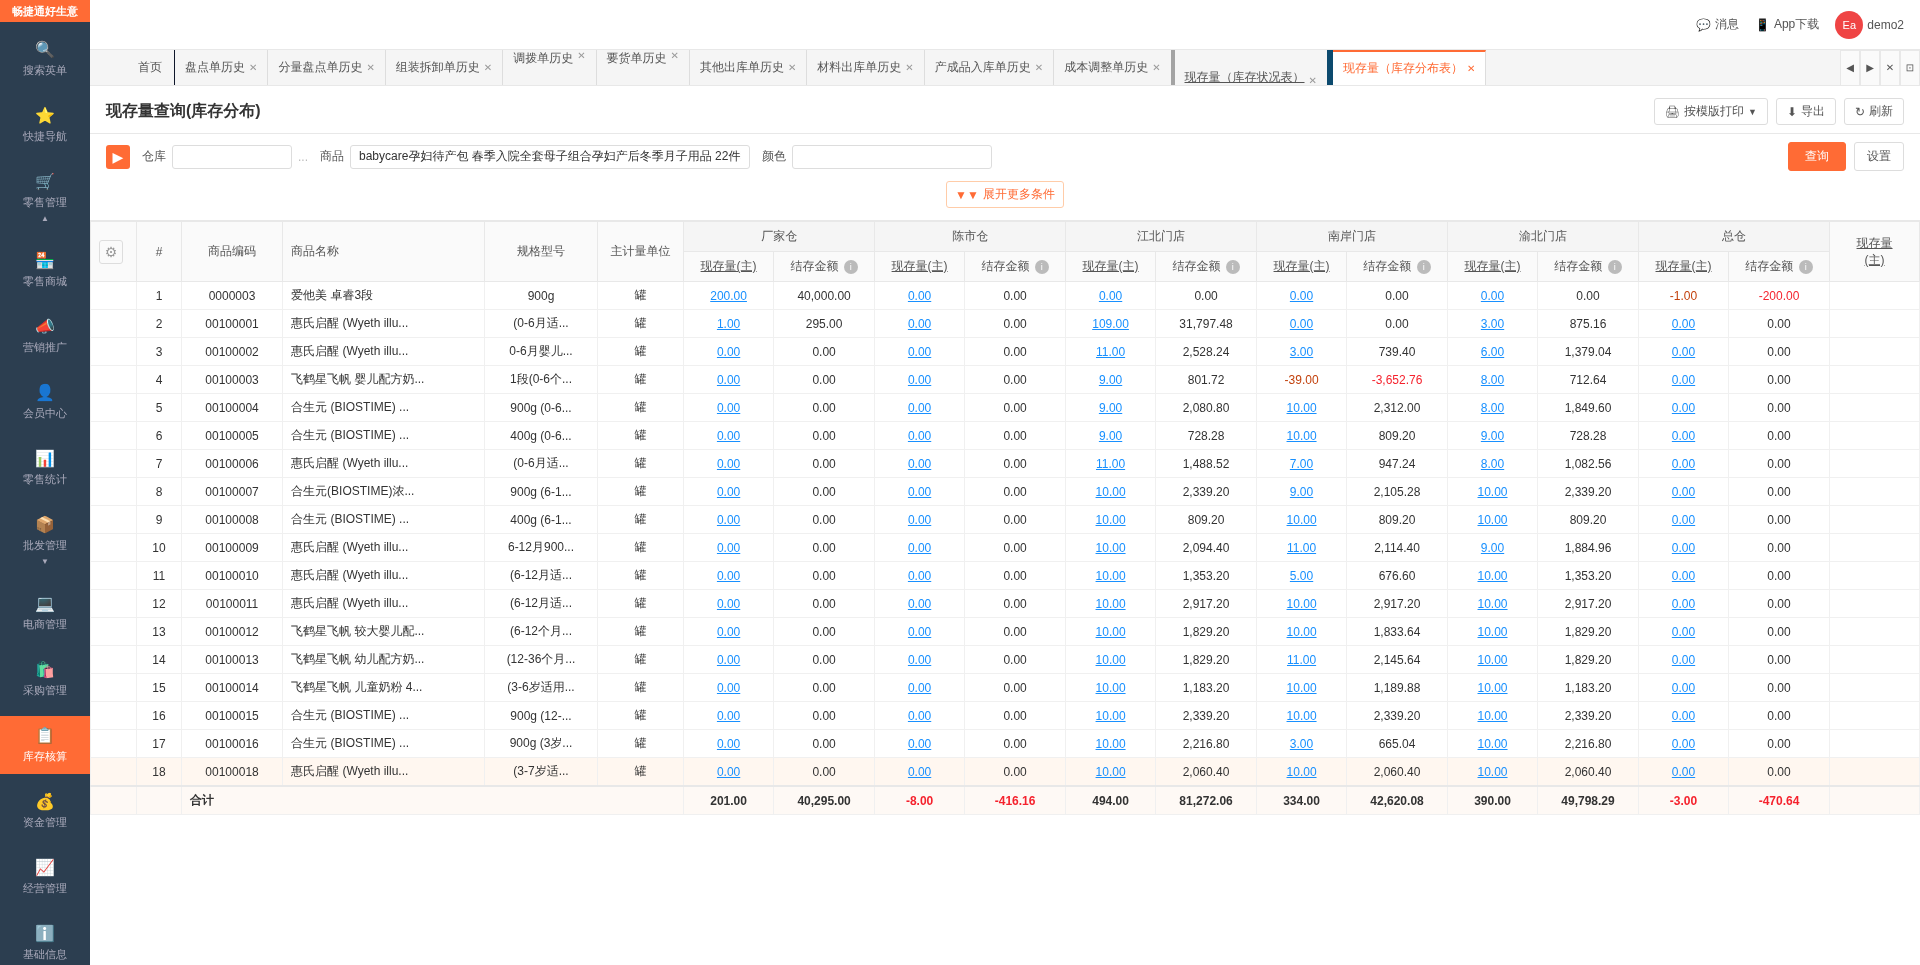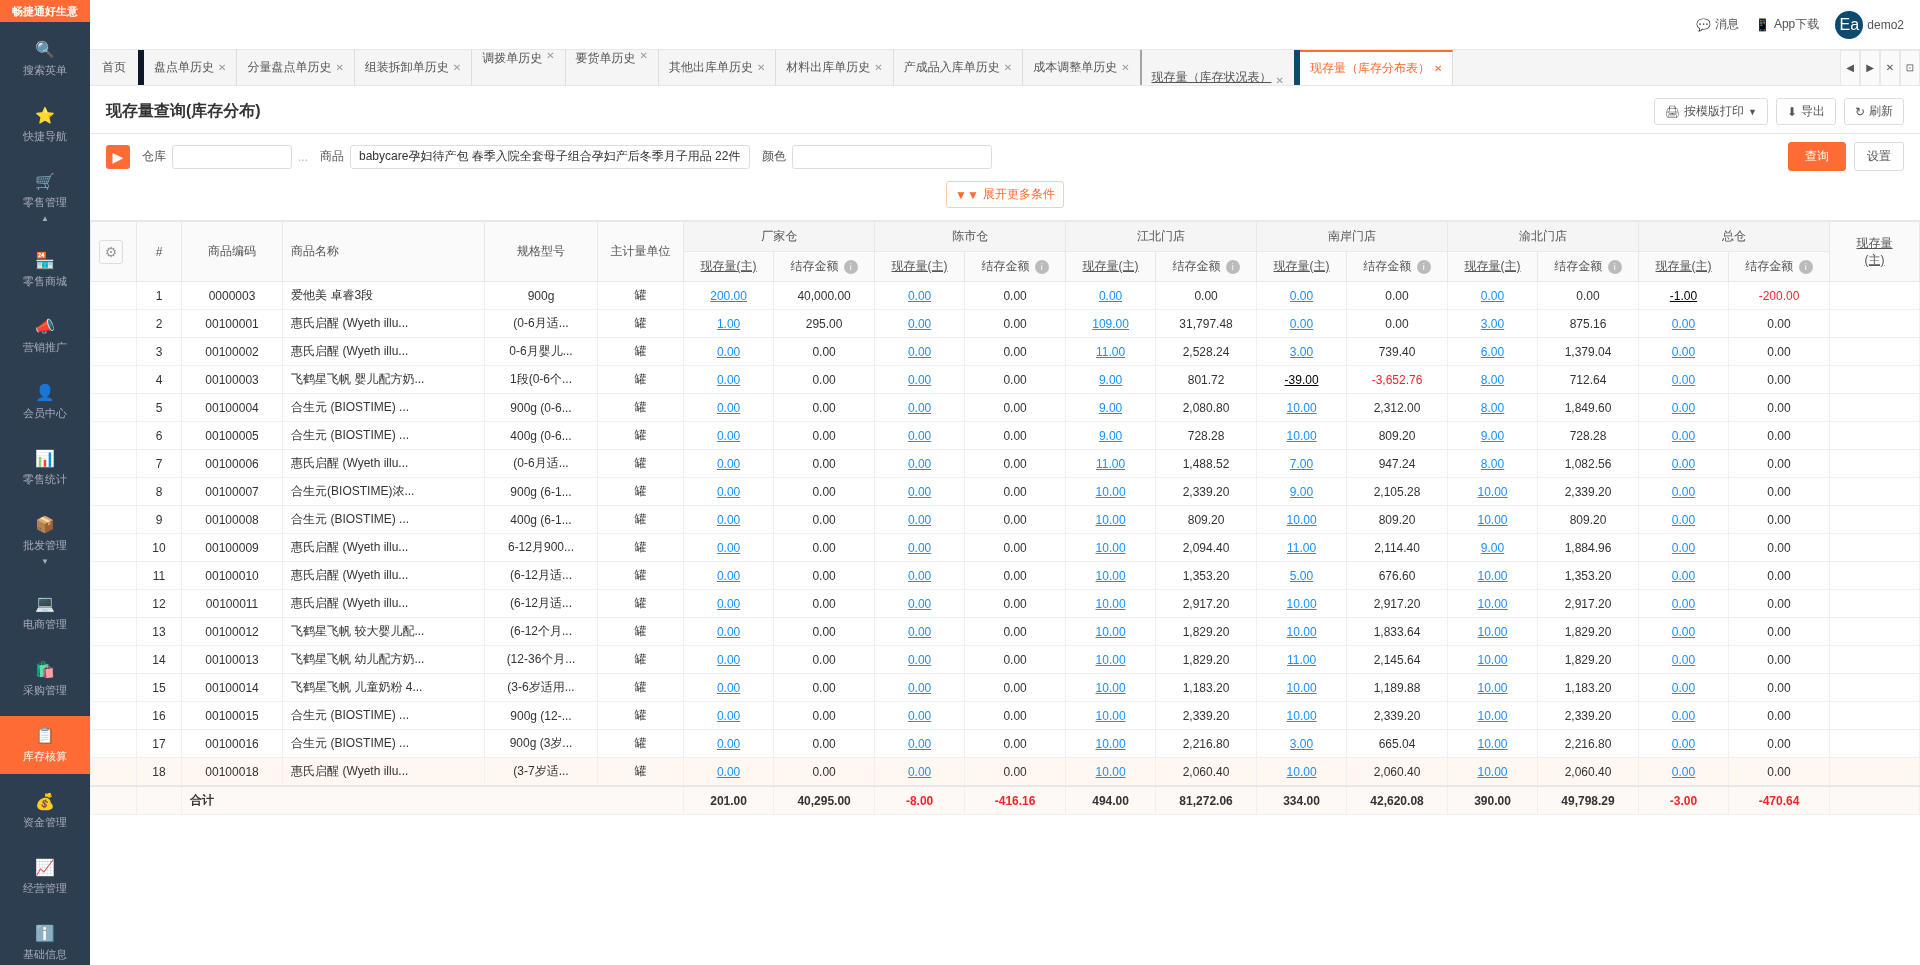--- a/index.html
+++ b/index.html
@@ -28,26 +28,26 @@
       align-items: center;
       gap: 4px;
       cursor: pointer;
       color: #555;
       font-size: 12px;
     }
     .avatar {
       width: 28px;
       height: 28px;
       border-radius: 50%;
-      background: #0c4a6e;
+      background: #ef4444;
       display: flex;
       align-items: center;
       justify-content: center;
       color: white;
-      font-size: 16px;
+      font-size: 11px;
     }
     .tab-item {
       height: 36px;
       display: flex;
       align-items: center;
       padding: 0 10px;
       font-size: 12px;
       color: #555;
       cursor: pointer;
       white-space: nowrap;
@@ -279,21 +279,21 @@
       color: #333;
       white-space: nowrap;
     }
     tbody tr.highlight { background: #fff7f0; }
     .num-link {
       color: #1890ff;
       text-decoration: underline;
       cursor: pointer;
     }
     .num-negative { color: #f5222d; }
-    .num-negative-link { color: #000000; text-decoration: underline; cursor: pointer; }
+    .num-negative-link { color: #c2410c; cursor: pointer; }
     .footer-row td {
       background: #fef9f5;
       font-weight: bold;
       border-top: 2px solid #e8e8e8;
     }
     .col-index { width: 40px; }
     .col-code { width: 90px; }
     .col-name { width: 180px; text-align: left; }
     .col-spec { width: 100px; }
     .col-unit { width: 70px; }
@@ -415,30 +415,30 @@
     <div class="top-icon-item">
       <div class="avatar">
         <span>Ea</span>
       </div>
       <span>demo2</span>
     </div>
   </div>
 </div>
 
 <div style="position:fixed; top:50px; left:90px; right:0; height:36px; background:#f5f5f5; display:flex; align-items:center; z-index:99; overflow:hidden; border-bottom:1px solid #e8e8e8;">
-  <div class="tab-item" style="background:#f5f5f5; font-size:12px; padding:0 12px; height:36px; display:flex; align-items:center; border-right:6px solid #0f172a; white-space:nowrap;">首页</div>
+  <div class="tab-item" style="background:#f5f5f5; font-size:12px; padding:0 12px; height:36px; display:flex; align-items:center; border-right:1px solid #0f172a; white-space:nowrap;margin-left:36px;">首页</div>
   <div class="tab-item" style="background:#f5f5f5; font-size:12px; padding:0 10px; height:36px; display:flex; align-items:center; border-right:1px solid #ddd; white-space:nowrap; gap:4px;text-align:right;">盘点单历史 <span style="color:#999;font-size:10px;">✕</span></div>
   <div class="tab-item" style="background:#f5f5f5; font-size:12px; padding:0 10px; height:36px; display:flex; align-items:center; border-right:1px solid #ddd; white-space:nowrap; gap:4px;">分量盘点单历史 <span style="color:#999;font-size:10px;">✕</span></div>
   <div class="tab-item" style="background:#f5f5f5; font-size:12px; padding:0 10px; height:36px; display:flex; align-items:center; border-right:1px solid #ddd; white-space:nowrap; gap:4px;">组装拆卸单历史 <span style="color:#999;font-size:10px;">✕</span></div>
   <div class="tab-item" style="background:#f5f5f5; font-size:12px; padding:0 10px; height:36px; display:flex; align-items:flex-start; border-right:1px solid #ddd; white-space:nowrap; gap:4px;">调拨单历史 <span style="color:#999;font-size:10px;">✕</span></div>
   <div class="tab-item" style="background:#f5f5f5; font-size:12px; padding:0 10px; height:36px; display:flex; align-items:flex-start; border-right:1px solid #ddd; white-space:nowrap; gap:4px;">要货单历史 <span style="color:#999;font-size:10px;">✕</span></div>
   <div class="tab-item" style="background:#f5f5f5; font-size:12px; padding:0 10px; height:36px; display:flex; align-items:center; border-right:1px solid #ddd; white-space:nowrap; gap:4px;">其他出库单历史 <span style="color:#999;font-size:10px;">✕</span></div>
   <div class="tab-item" style="background:#f5f5f5; font-size:12px; padding:0 10px; height:36px; display:flex; align-items:center; border-right:1px solid #ddd; white-space:nowrap; gap:4px;">材料出库单历史 <span style="color:#999;font-size:10px;">✕</span></div>
   <div class="tab-item" style="background:#f5f5f5; font-size:12px; padding:0 10px; height:36px; display:flex; align-items:center; border-right:1px solid #ddd; white-space:nowrap; gap:4px;">产成品入库单历史 <span style="color:#999;font-size:10px;">✕</span></div>
-  <div class="tab-item" style="background:#f5f5f5; font-size:12px; padding:0 10px; height:36px; display:flex; align-items:center; border-right:2px solid #a3a3a3; white-space:nowrap; gap:4px;font-family:Liberation Serif, serif;">成本调整单历史 <span style="color:#999;font-size:10px;">✕</span></div>
+  <div class="tab-item" style="background:#f5f5f5; font-size:12px; padding:0 10px; height:36px; display:flex; align-items:center; border-right:4px solid #a3a3a3; white-space:nowrap; gap:4px;font-family:Liberation Serif, serif;">成本调整单历史 <span style="color:#999;font-size:10px;">✕</span></div>
   <div class="tab-item" style="background:#f5f5f5; font-size:12px; padding:0 10px; height:36px; display:flex; align-items:flex-end; border-right:6px solid #0c4a6e; white-space:nowrap; gap:4px;text-decoration:underline;">现存量（库存状况表） <span style="color:#999;font-size:10px;">✕</span></div>
   <div class="tab-item active" style="background:#fff; font-size:12px; padding:0 10px; height:36px; display:flex; align-items:center; border-right:1px solid #ddd; white-space:nowrap; gap:4px; color:#ff6b35; border-top:2px solid #ff6b35;">现存量（库存分布表） <span style="color:#ff6b35;font-size:10px;">✕</span></div>
   <div style="position:absolute; right:0; display:flex; align-items:center; height:36px;">
     <div class="tab-nav-btn">◀</div>
     <div class="tab-nav-btn">▶</div>
     <div class="tab-nav-btn">✕</div>
     <div class="tab-nav-btn">⊡</div>
   </div>
 </div>
 

